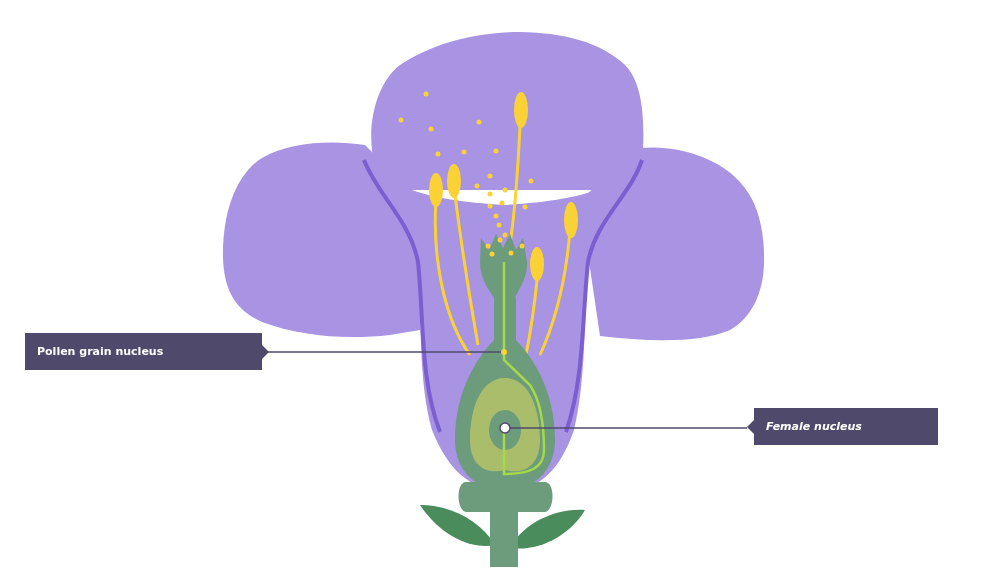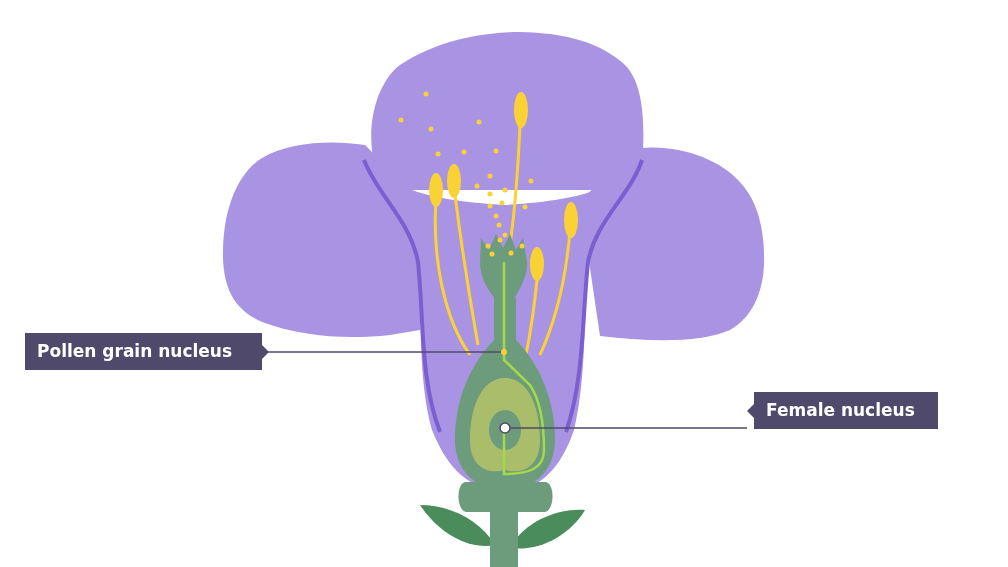--- a/index.html
+++ b/index.html
@@ -1,21 +1,21 @@
 <!DOCTYPE html>
 <html><head>
   <meta charset="utf-8">
   <style>
     html, body { margin: 0; padding: 0; background: #ffffff; }
     body { width: 1008px; height: 567px; position: relative; overflow: hidden;
            font-family: "DejaVu Sans", "Liberation Sans", sans-serif; }
     #stage { position: absolute; left: 0; top: 0; width: 1008px; height: 567px; }
     .label {
       position: absolute; background: #4f4a6b; color: #ffffff;
-      font-weight: bold; font-size: 17px; line-height: 37px; height: 37px;
+      font-weight: bold; font-size: 11px; line-height: 37px; height: 37px;
       padding: 0 12px; white-space: nowrap; box-sizing: border-box;
     }
     .label .pointer {
       position: absolute; top: 50%; width: 0; height: 0; margin-top: -7px;
       border-top: 7px solid transparent; border-bottom: 7px solid transparent;
     }
     .label.pointer-right .pointer { right: -7px; border-left: 7px solid #4f4a6b; }
     .label.pointer-left .pointer { left: -7px; border-right: 7px solid #4f4a6b; }
   </style>
 </head>
@@ -97,17 +97,17 @@
 
     <line x1="268" y1="352" x2="501" y2="352" stroke="#4f4a6b" stroke-width="1.5"></line>
     <line x1="510" y1="428" x2="747" y2="428" stroke="#4f4a6b" stroke-width="1.5"></line>
   </svg>
 
   <div class="label pointer-right" style="left:25px; top:333px; width:237px;">
     <span>Pollen grain nucleus</span>
     <span class="pointer"></span>
   </div>
 
-  <div class="label pointer-left" style="left:754px; top:392px; width:184px;">
+  <div class="label pointer-left" style="left:754px; top:408px; width:184px;font-style:italic;">
     <span>Female nucleus</span>
     <span class="pointer"></span>
   </div>
 </div>
 
 </body></html>

